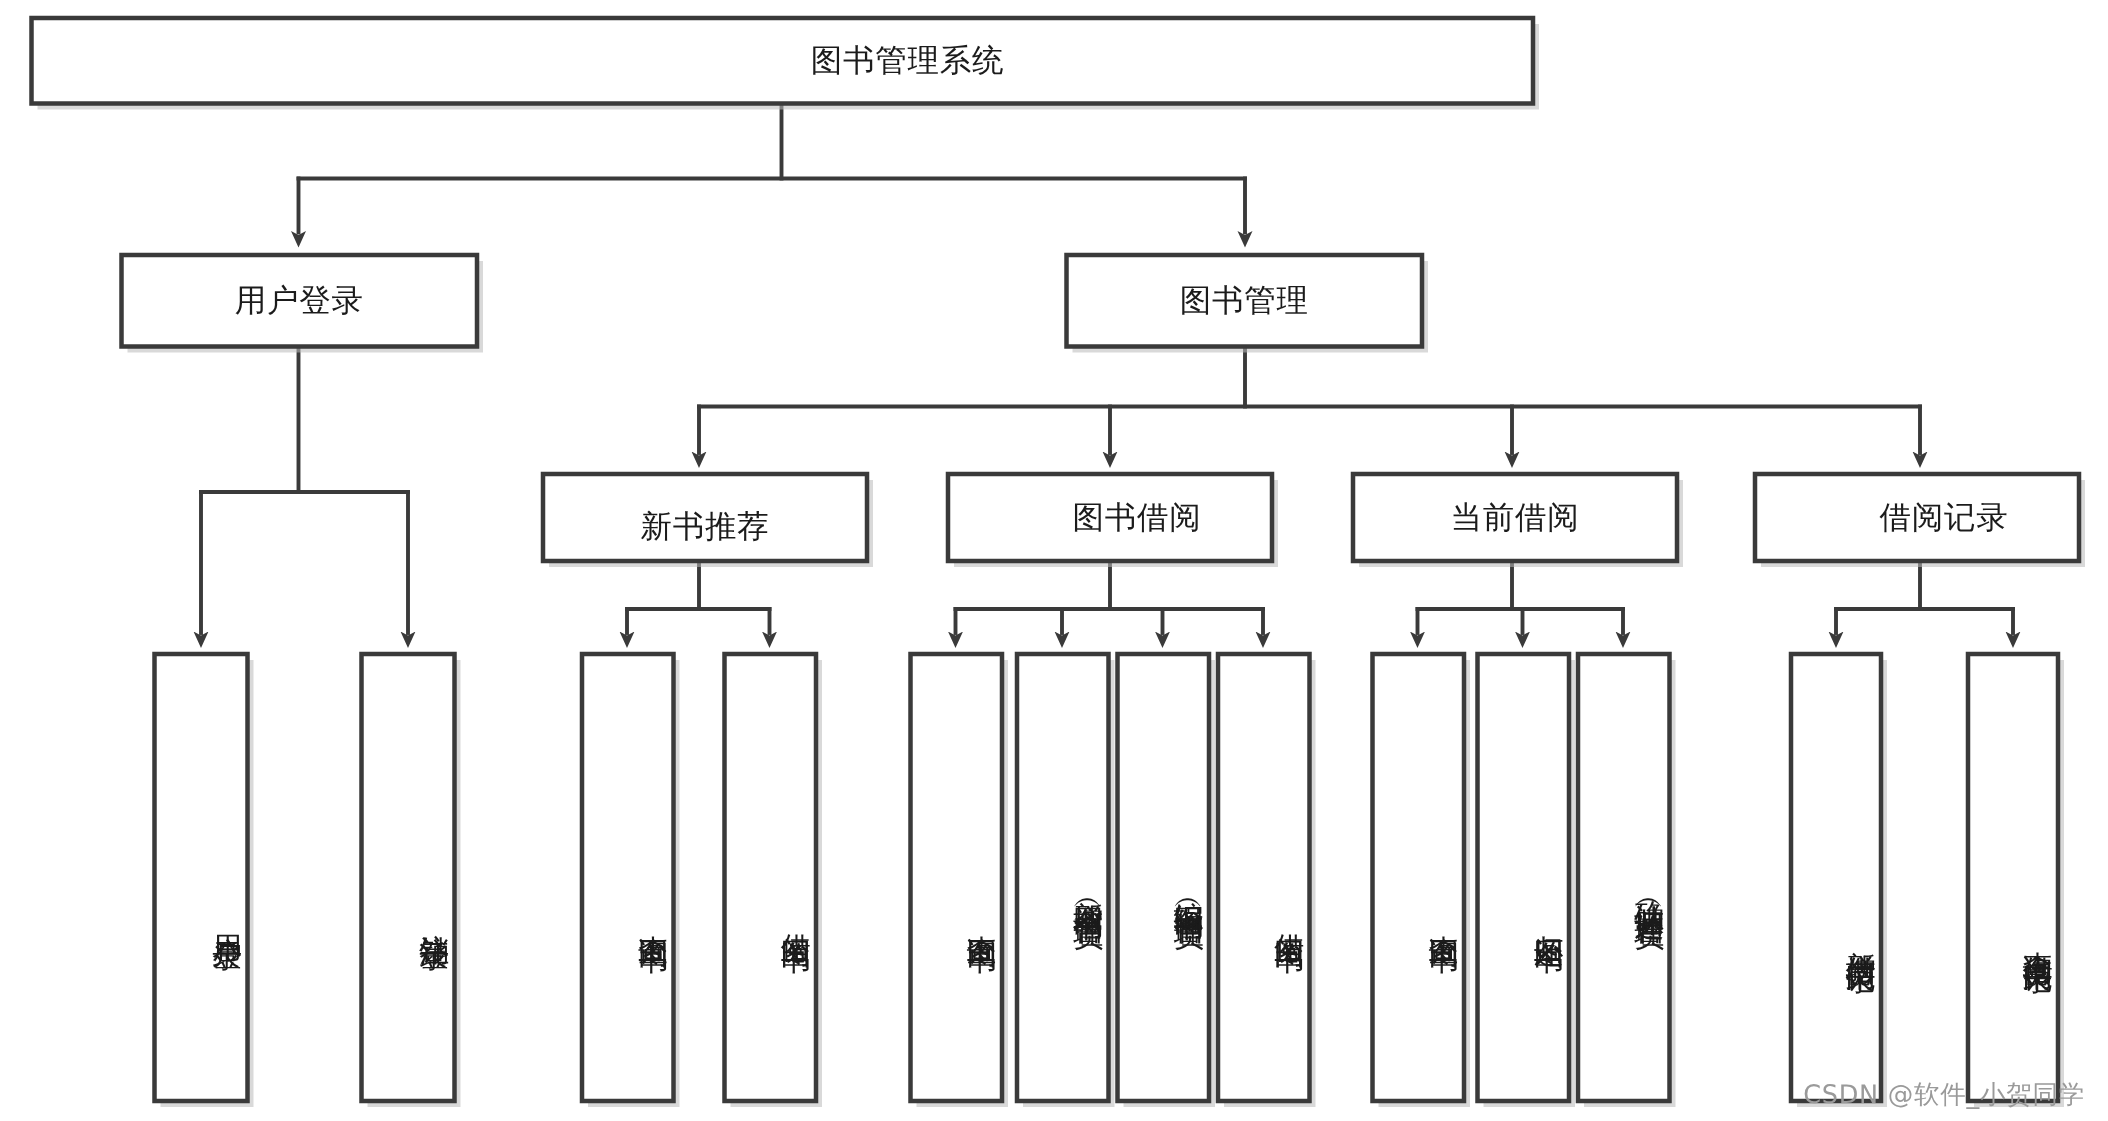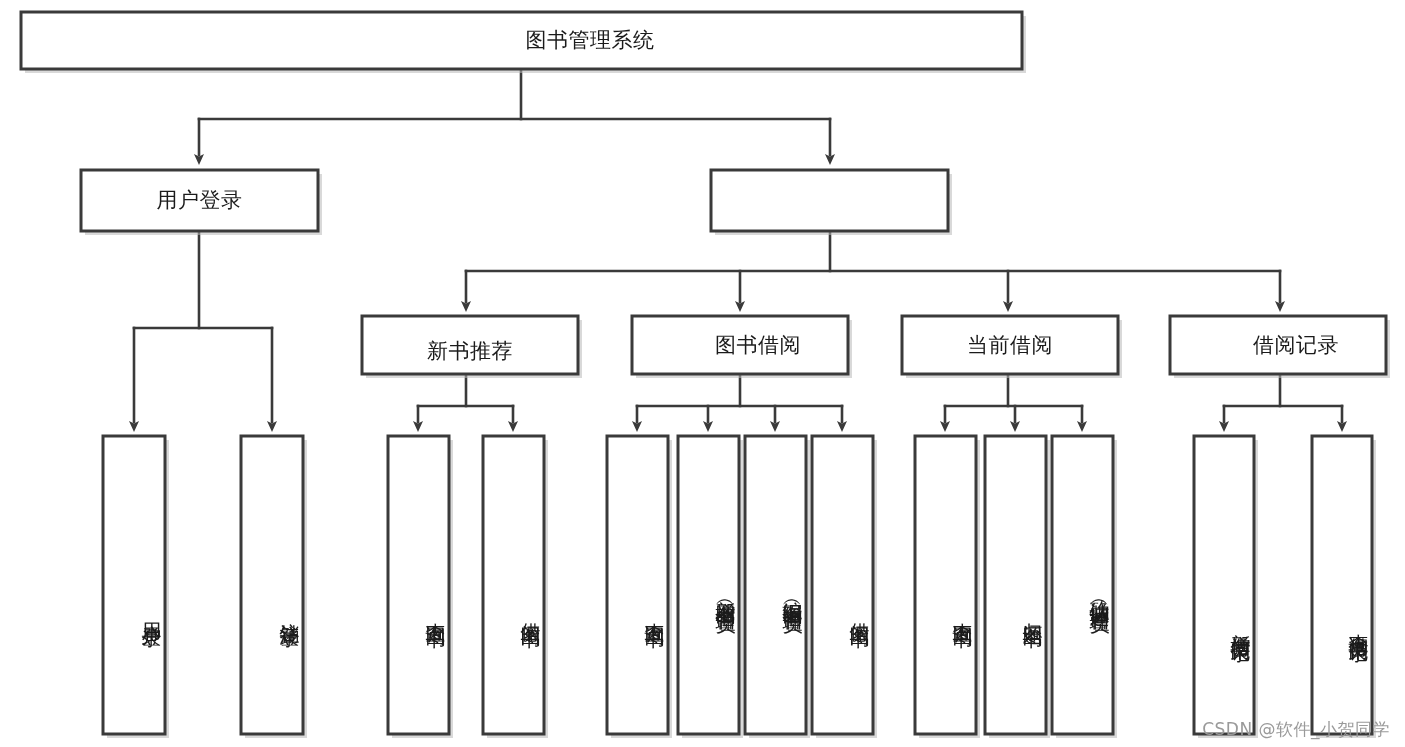--- a/index.html
+++ b/index.html
@@ -210,24 +210,25 @@
       <rect class="node-box" x="1052" y="436" width="61" height="298"></rect>
 
       <rect class="node-box-shadow" x="1198" y="440" width="60" height="298"></rect>
       <rect class="node-box" x="1194" y="436" width="60" height="298"></rect>
 
       <rect class="node-box-shadow" x="1316" y="440" width="60" height="298"></rect>
       <rect class="node-box" x="1312" y="436" width="60" height="298"></rect>
     </g>
   </svg>
 
-  <div class="node-label label-horizontal" style="left:6px; top:12px; width:1168px; height:57px;">图书管理系统</div>
+  <div class="node-label label-horizontal" style="left:21px; top:12px; width:1168px; height:57px;">图书管理系统</div>
 
   <div class="node-label label-horizontal" style="left:81px; top:170px; width:237px; height:61px;">用户登录</div>
 
+  <div class="node-label label-horizontal" style="left:711px; top:170px; width:237px; height:61px;">图书管理</div>
 
   <div class="node-label label-horizontal" style="left:362px; top:316px; width:216px; height:70px;">新书推荐</div>
 
   <div class="node-label label-horizontal" style="left:632px; top:316px; width:252px; height:58px;">图书借阅</div>
 
   <div class="node-label label-horizontal" style="left:902px; top:316px; width:216px; height:58px;">当前借阅</div>
 
   <div class="node-label label-horizontal" style="left:1170px; top:316px; width:252px; height:58px;">借阅记录</div>
 
   <div class="node-label label-vertical pad-mid" style="left:103px; top:436px; width:62px; height:298px;">用户登录</div>

